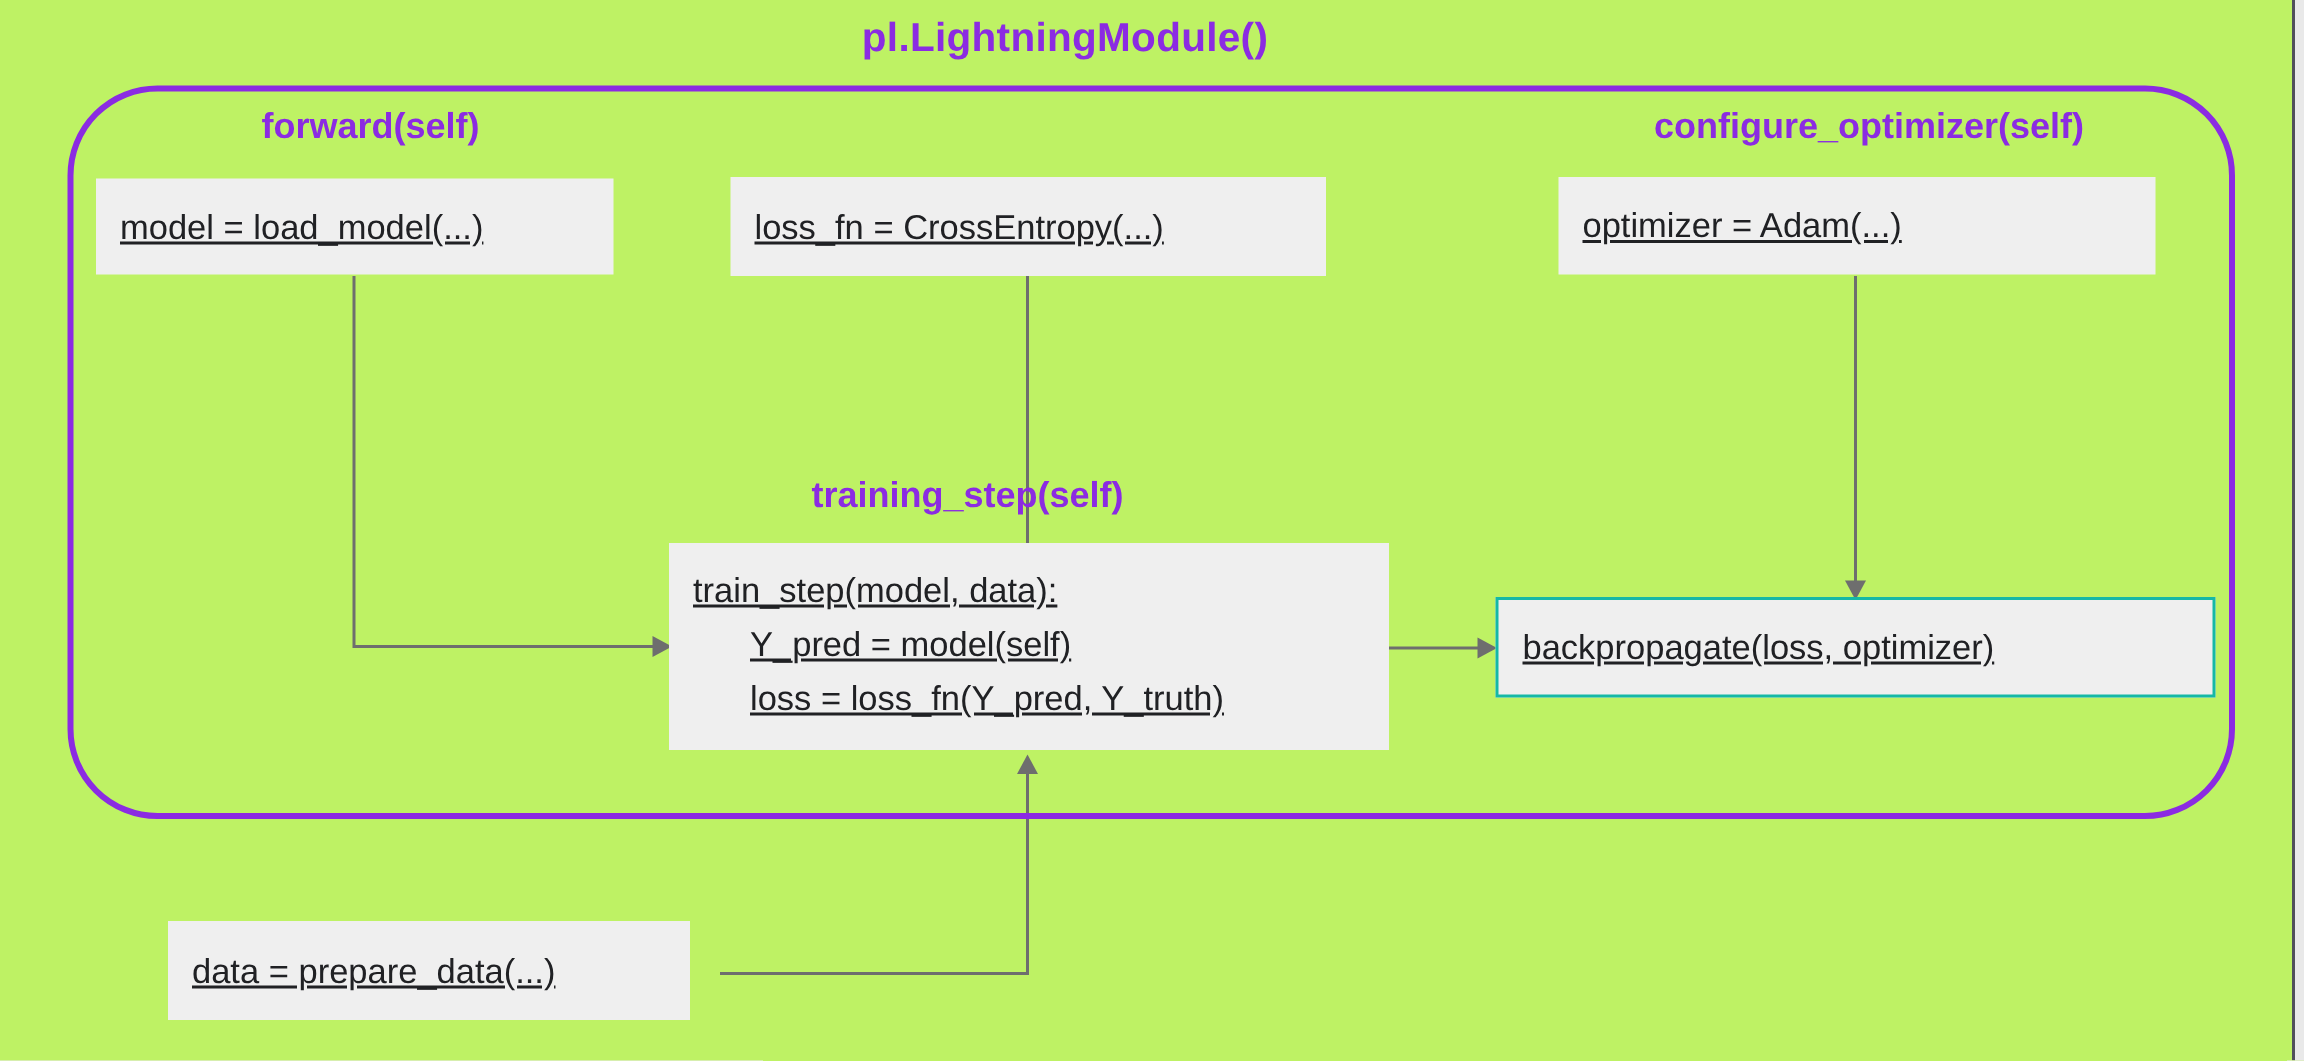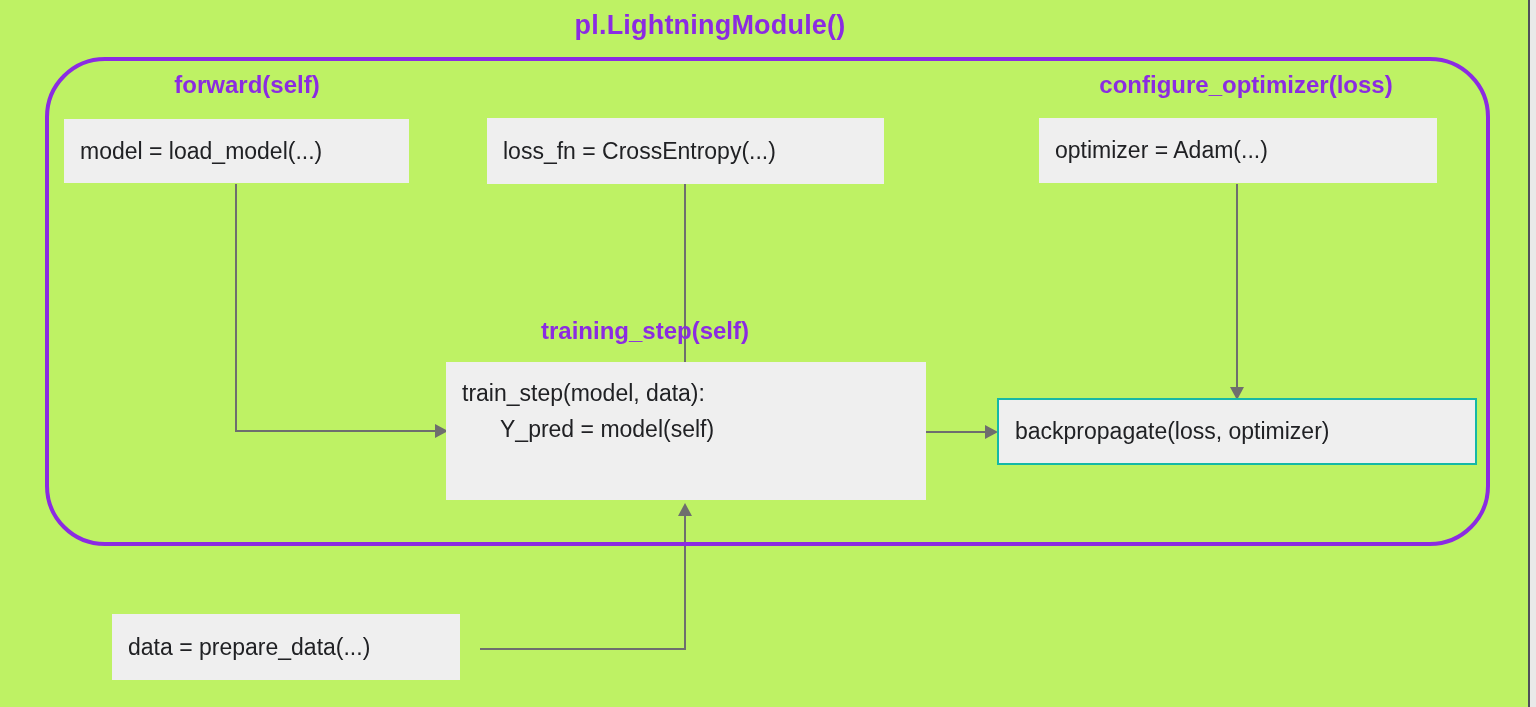--- a/index.html
+++ b/index.html
@@ -57,20 +57,21 @@
     position: absolute;
     background: #efefef;
     color: #202124;
     font-size: 23px;
     display: flex;
     align-items: center;
     padding-left: 16px;
     box-sizing: border-box;
     z-index: 2;
     white-space: nowrap;
+    text-decoration: underline;
   }
   .box-model     { left: 64px;   top: 119px; width: 345px; height: 64px; }
   .box-loss-fn   { left: 487px;  top: 118px; width: 397px; height: 66px; }
   .box-optimizer { left: 1039px; top: 118px; width: 398px; height: 65px; }
   .box-train-step {
     left: 446px; top: 362px; width: 480px; height: 138px;
     display: block;
     padding: 13px 0 0 16px;
     line-height: 36px;
   }
@@ -106,32 +107,33 @@
       <polygon points="985,425 985,439 998,432"></polygon>
       <polygon points="678,516 692,516 685,503"></polygon>
     </g>
   </svg>
 
   <div class="diagram-title">pl.LightningModule()</div>
 
   <div class="module-frame"></div>
 
   <div class="method-label lbl-forward">forward(self)</div>
-  <div class="method-label lbl-configure-optimizer">configure_optimizer(loss)</div>
+  <div class="method-label lbl-configure-optimizer">configure_optimizer(self)</div>
   <div class="method-label lbl-training-step">training_step(self)</div>
 
   <div class="code-box box-model">model = load_model(...)</div>
 
   <div class="code-box box-loss-fn">loss_fn = CrossEntropy(...)</div>
 
   <div class="code-box box-optimizer">optimizer = Adam(...)</div>
 
   <div class="code-box box-train-step">
     <div>train_step(model, data):</div>
     <div class="indent">Y_pred = model(self)</div>
+    <div class="indent">loss = loss_fn(Y_pred, Y_truth)</div>
   </div>
 
   <div class="code-box box-backprop">backpropagate(loss, optimizer)</div>
 
   <div class="code-box box-data">data = prepare_data(...)</div>
 
   <div class="edge-right"></div>
 
 </div>
 

